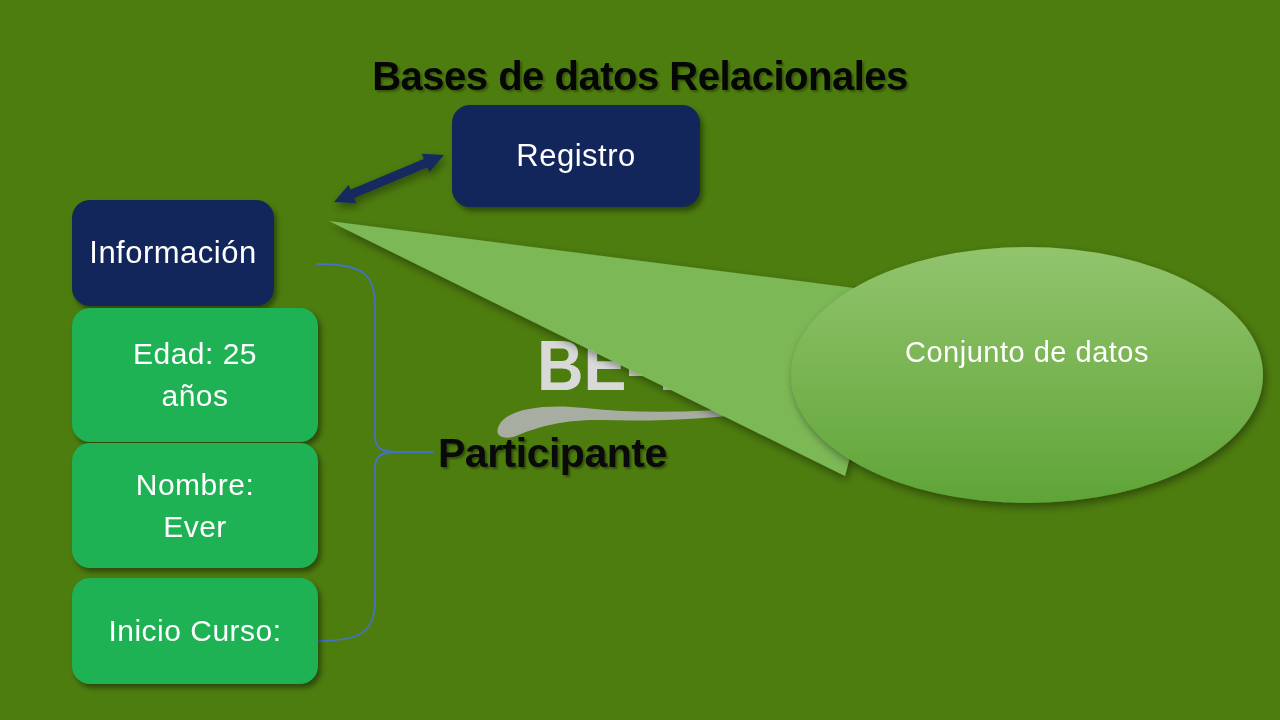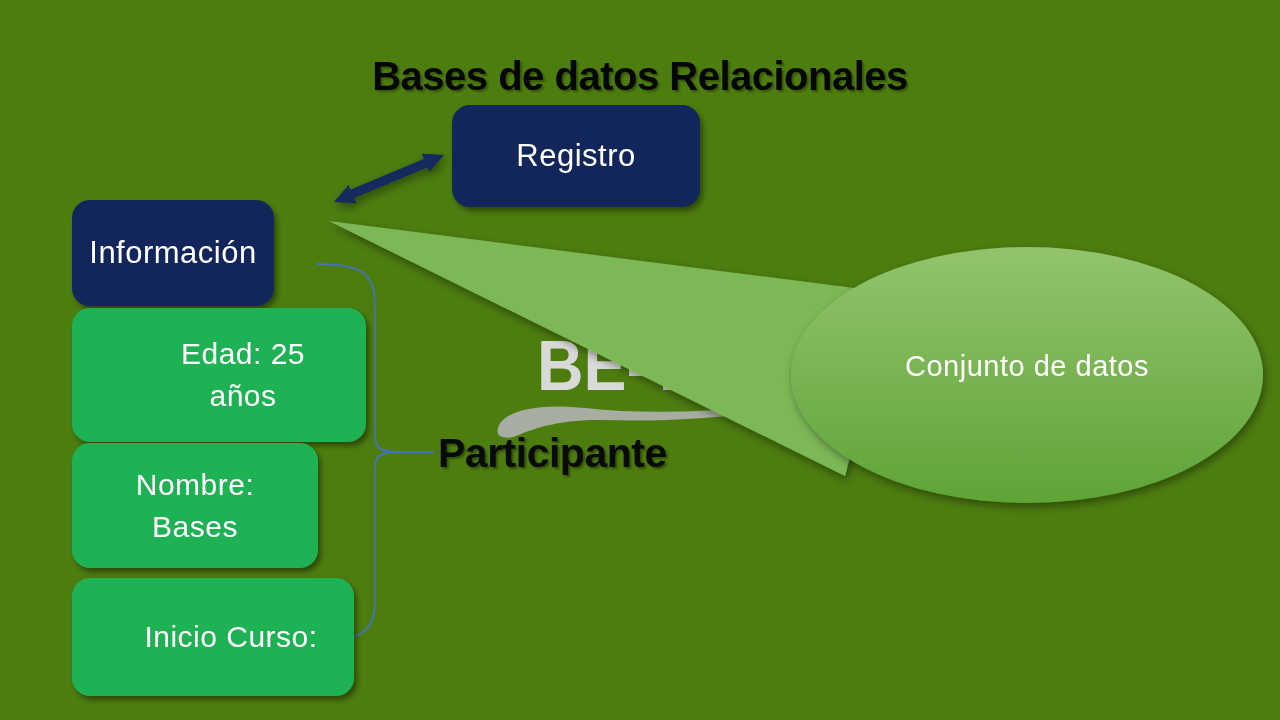--- a/index.html
+++ b/index.html
@@ -18,39 +18,39 @@
   .node{
     border-radius:18px;display:flex;align-items:center;justify-content:center;
     text-align:center;color:#ffffff;
     box-shadow:3px 4px 5px rgba(0,0,0,.40);
   }
   .navy{background:#13265C;}
   .green{background:#1EB254;}
   .node .lbl{font-size:31px;font-weight:400;letter-spacing:.5px;line-height:42px;}
   #registro-node{left:452px;top:105px;width:248px;height:102px;}
   #informacion-node{left:72px;top:172px;width:202px;height:106px;margin-top:28px;}
-  #edad-node{left:72px;top:308px;width:246px;height:134px;padding-left:48px;}
+  #edad-node{left:72px;top:308px;width:246px;height:134px;}
   #nombre-node{left:72px;top:443px;width:246px;height:125px;}
-  #inicio-node{left:72px;top:578px;width:246px;height:118px;padding-left:36px;}
+  #inicio-node{left:72px;top:578px;width:246px;height:106px;}
   .green .lbl{font-size:30px;line-height:42px;}
   
   .watermark{
     left:534px;top:326px;width:240px;text-align:center;
     font-size:70px;font-weight:bold;color:#D9D9D9;
     transform:scaleX(.92);transform-origin:left top;letter-spacing:0px;
   }
   
   .participante{
     left:438px;top:430px;font-size:41px;font-weight:800;color:#0a0a0a;
     letter-spacing:-.5px;text-shadow:2px 2px 2px rgba(0,0,0,.35);
   }
   
   .callout-text{
     left:820px;top:332px;width:414px;text-align:center;color:#ffffff;
-    font-size:29px;font-weight:400;line-height:41px;letter-spacing:.5px;margin-top:14px;
+    font-size:29px;font-weight:400;line-height:41px;letter-spacing:.5px;
   }
   svg{position:absolute;left:0;top:0;}
 </style>
 </head>
 <body>
 
 <div id="slide">
 
   <div class="abs slide-title">Bases de datos Relacionales</div>
 
@@ -96,21 +96,21 @@
 
   <div class="abs node green" id="edad-node">
     <span class="lbl">
       <span>Edad: 25</span><br>
       <span>años</span>
     </span>
   </div>
   <div class="abs node green" id="nombre-node">
     <span class="lbl">
       <span>Nombre:</span><br>
-      <span>Bases</span>
+      <span>Ever</span>
     </span>
   </div>
   <div class="abs node green" id="inicio-node">
     <span class="lbl">
       <span>Inicio Curso:</span><br>
     </span>
   </div>
 
   <div class="abs participante">Participante</div>
 

